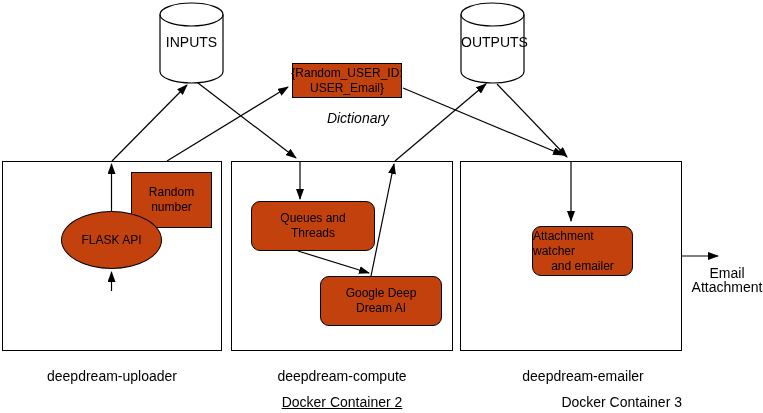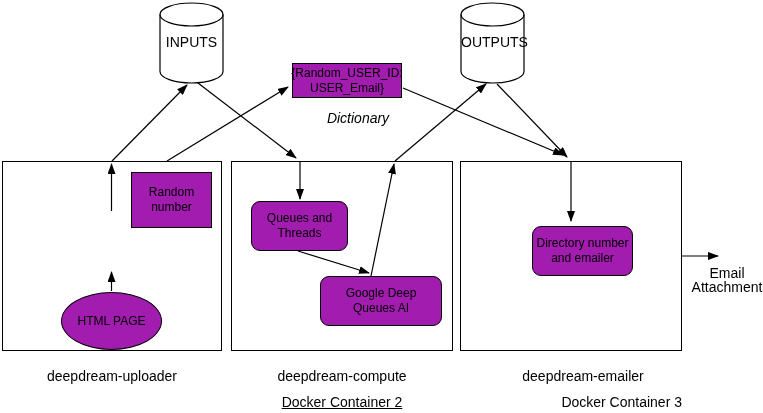--- a/index.html
+++ b/index.html
@@ -21,21 +21,21 @@
     position: absolute;
     border: 1px solid #000000;
     background: #ffffff;
     box-sizing: border-box;
     z-index: 1;
   }
   
   .node {
     position: absolute;
     border: 1px solid #000000;
-    background: #a21caf;
+    background: #c2410c;
     box-sizing: border-box;
     z-index: 3;
     display: flex;
     flex-direction: column;
     align-items: center;
     justify-content: center;
     font-size: 12px;
     line-height: 15px;
     text-align: left;
   }
@@ -66,35 +66,35 @@
 <div class="canvas">
 
   <div class="dock" style="left:2px; top:161px; width:220px; height:190px;"></div>
   <div class="dock" style="left:231px; top:161px; width:222px; height:190px;"></div>
   <div class="dock" style="left:460px; top:161px; width:222px; height:190px;"></div>
 
   <div class="node" style="left:131px; top:172px; width:81px; height:56px;">
     <span>Random</span>
     <span>number</span>
   </div>
-  <div class="node ellipse" style="left:61px; top:292px; width:101px; height:58px;">
-    <span>HTML PAGE</span>
+  <div class="node ellipse" style="left:61px; top:211px; width:101px; height:58px;">
+    <span>FLASK API</span>
   </div>
 
-  <div class="node rounded" style="left:251px; top:201px; width:97px; height:50px;">
+  <div class="node rounded" style="left:251px; top:201px; width:124px; height:50px;">
     <span>Queues and</span>
     <span>Threads</span>
   </div>
   <div class="node rounded" style="left:320px; top:276px; width:122px; height:50px;">
     <span>Google Deep</span>
-    <span>Queues AI</span>
+    <span>Dream AI</span>
   </div>
 
   <div class="node rounded" style="left:532px; top:226px; width:101px; height:50px;">
-    <span>Directory number</span>
+    <span>Attachment watcher</span>
     <span>and emailer</span>
   </div>
 
   <div class="node" style="left:292px; top:63px; width:110px; height:35px;">
     <span>{Random_USER_ID:</span>
     <span>USER_Email}</span>
   </div>
 
   <svg class="overlay" width="763" height="413" viewBox="0 0 763 413">
     <defs>

